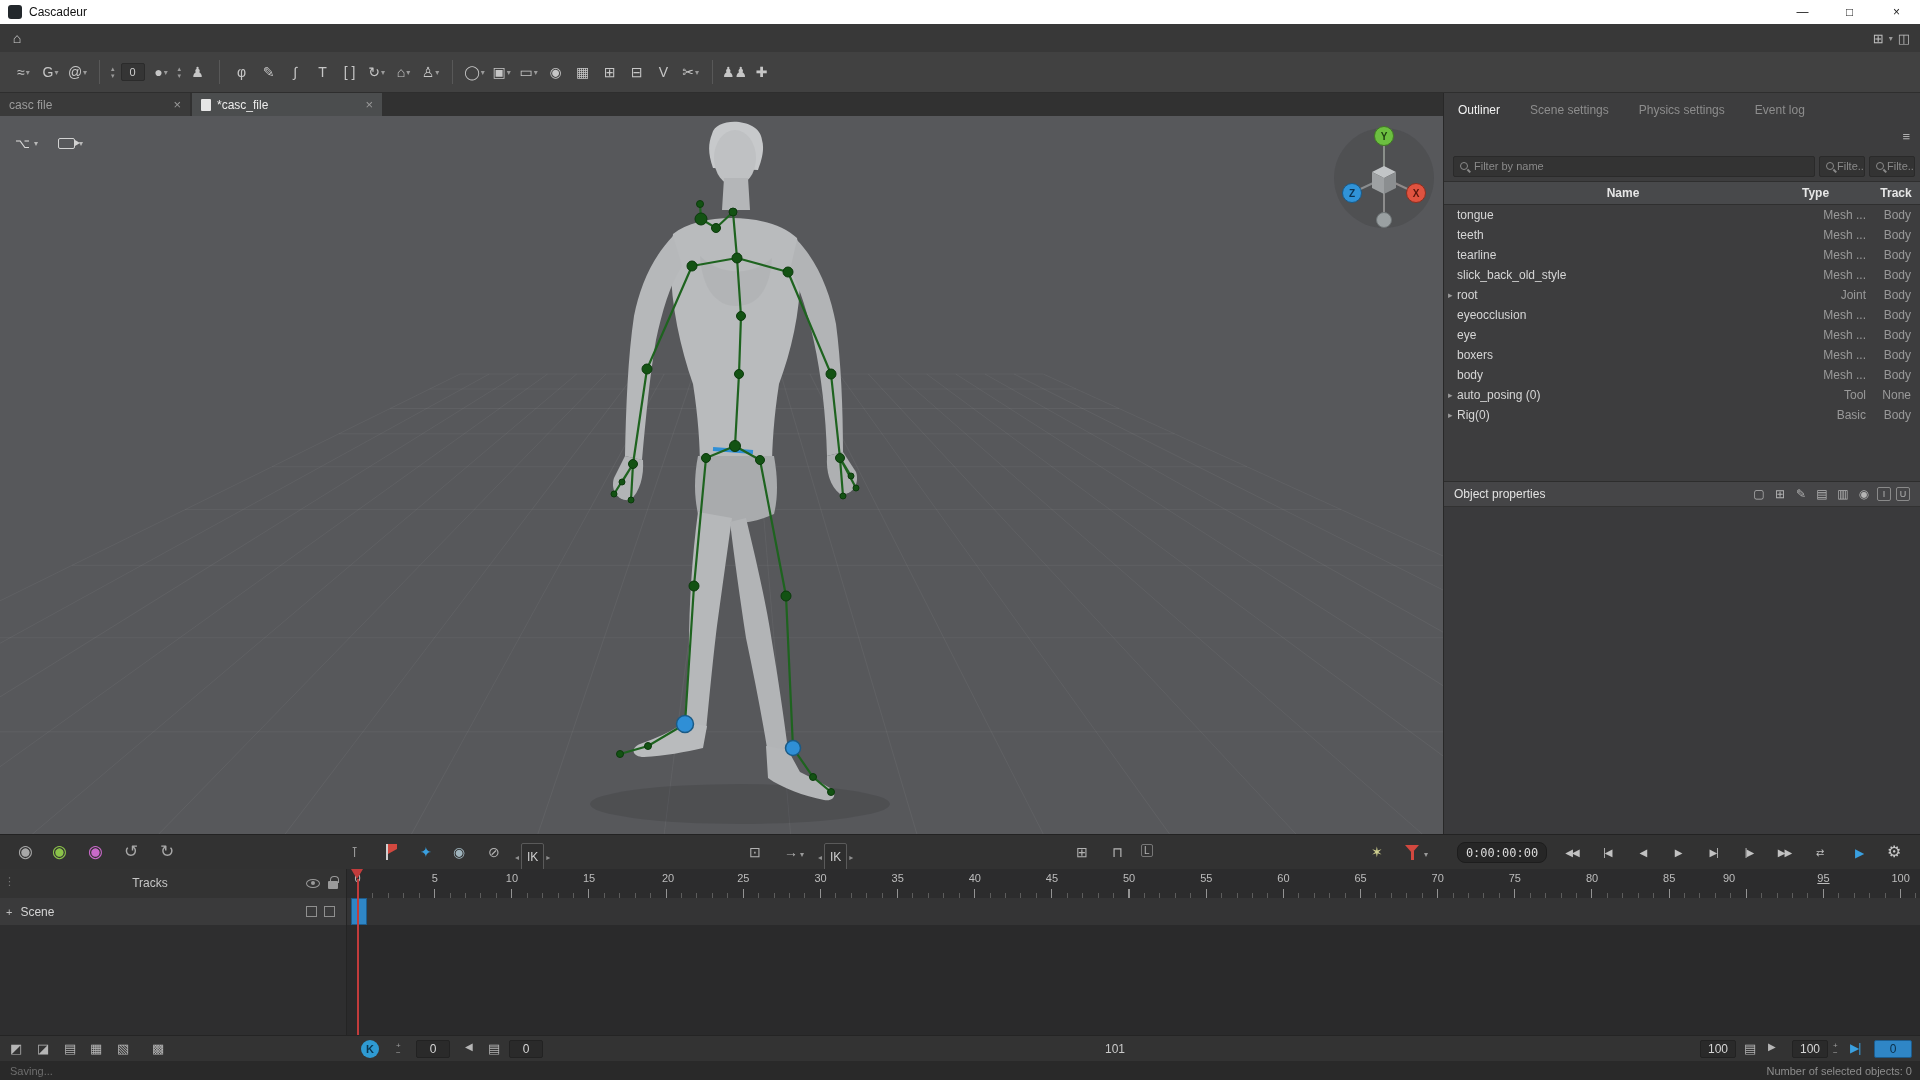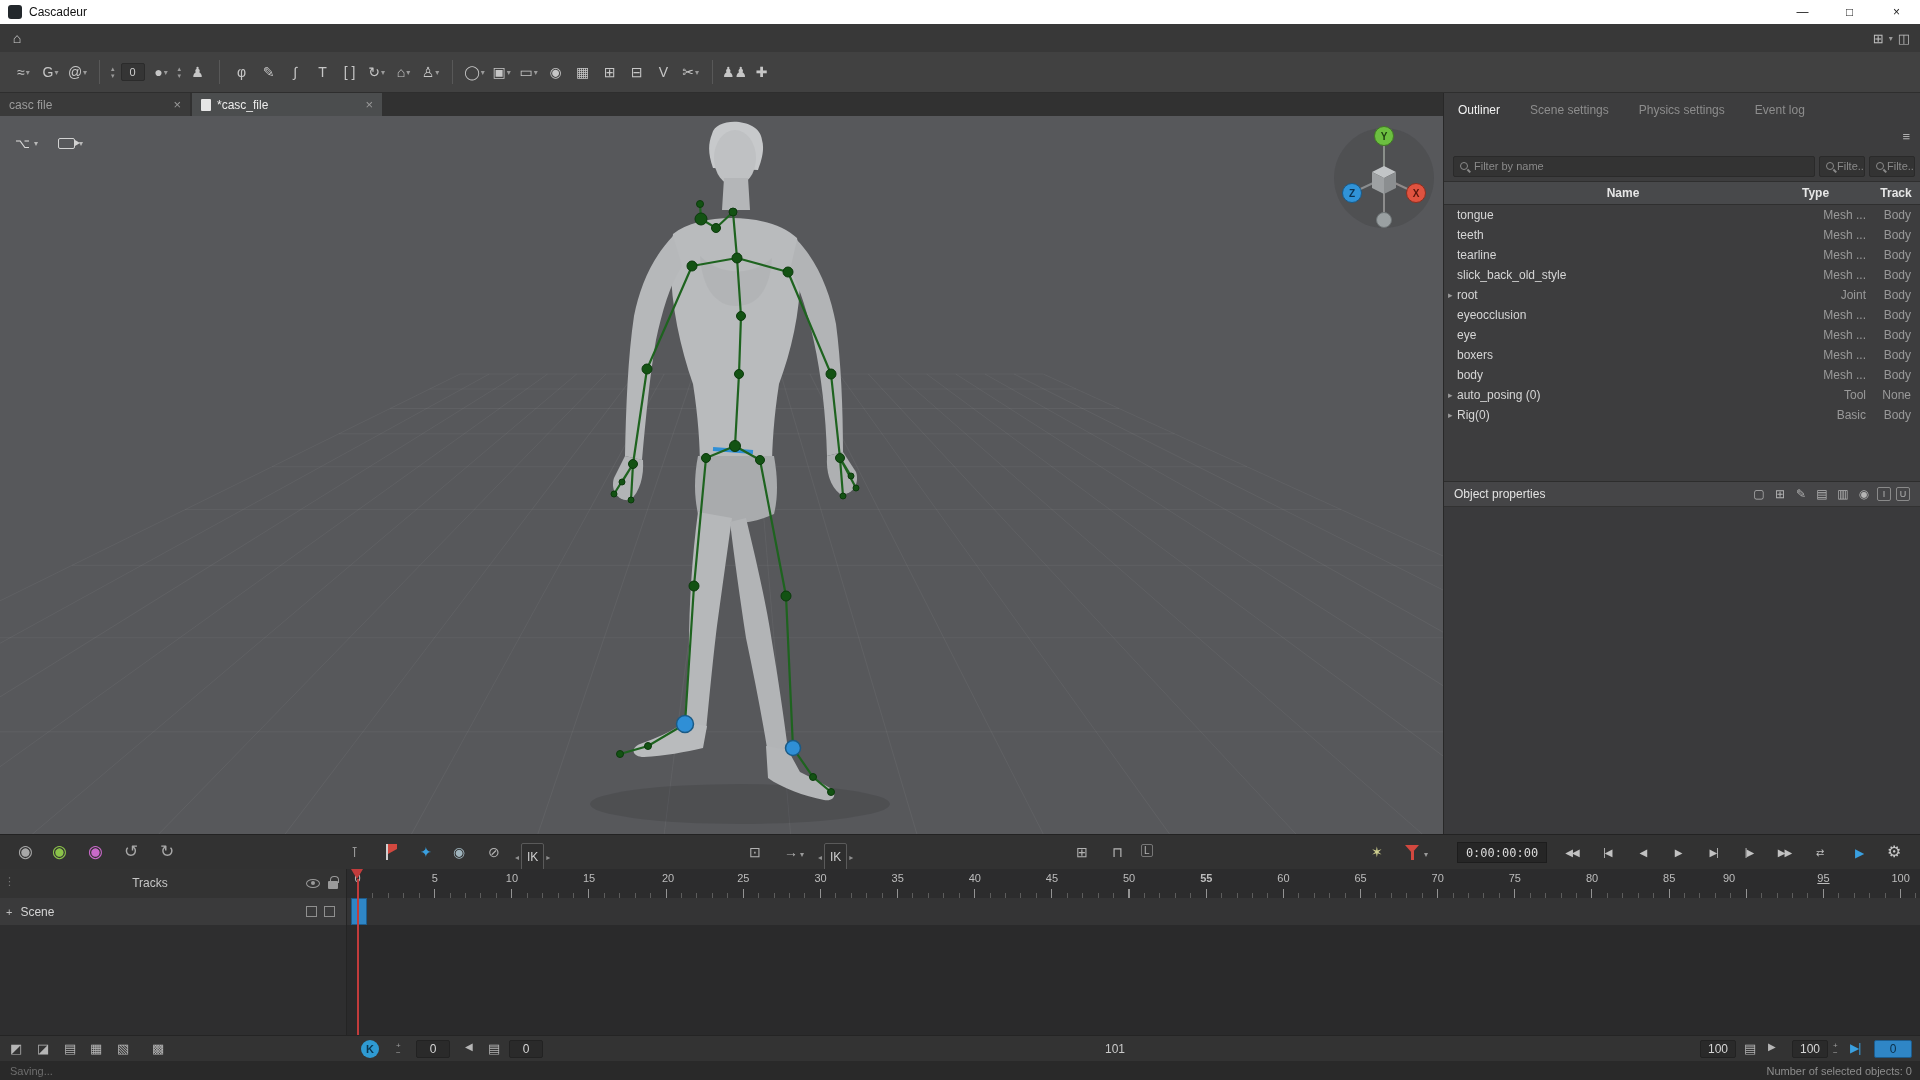--- a/index.html
+++ b/index.html
@@ -100,21 +100,21 @@
   .ik-caret{font-size:8px;color:#8f8f8f}
   .ik-box{height:28px;border:1px solid #5a5a5a;background:#2e2e2e;color:#cfcfcf;font-size:12px;
     display:flex;align-items:center;padding:0 5px;border-radius:2px}
   .flag-ico{position:absolute;top:9px;width:2px;height:16px;background:#d0d0d0}
   .flag-ico::after{content:"";position:absolute;left:2px;top:0;border-top:5px solid #d2483f;
     border-bottom:5px solid transparent;border-left:9px solid #d2483f}
   .funnel-ico{position:absolute;top:10px;width:0;height:0;border-left:7px solid transparent;
     border-right:7px solid transparent;border-top:8px solid #d2483f}
   .funnel-ico::after{content:"";position:absolute;left:-1.5px;top:-2px;width:3px;height:9px;background:#d2483f}
   .time-box{position:absolute;left:1457px;top:7px;width:90px;height:21px;background:#262626;
-    border:1px solid #1d1d1d;border-radius:0;color:#dadada;
+    border:1px solid #1d1d1d;border-radius:8px;color:#dadada;
     font:12px "DejaVu Sans Mono",monospace;display:flex;align-items:center;justify-content:center}
   .pb-btn{position:absolute;top:7px;width:32px;height:21px;display:flex;align-items:center;
     justify-content:center;color:#c2c2c2;font-size:10px;letter-spacing:-1px}
   .pb-btn.blue{color:#3aa0e0;font-size:12px}
   .pb-gear{position:absolute;top:7px;left:1887px;font-size:16px;color:#c8c8c8}
 
   
   #ruler-row{position:absolute;top:869px;left:0;right:0;height:29px}
   .tracks-panel{position:absolute;left:0;top:0;width:347px;height:100%;background:#333333;border-right:1px solid #242424}
   .drag-dots{position:absolute;left:4px;top:6px;color:#787878;font-size:11px}
@@ -590,21 +590,21 @@
           <span class="rlabel" style="left: 87.75px;">5</span>
           <span class="rlabel" style="left: 164.9px;">10</span>
           <span class="rlabel" style="left: 242.05px;">15</span>
           <span class="rlabel" style="left: 321px;">20</span>
           <span class="rlabel" style="left: 396.35px;">25</span>
           <span class="rlabel" style="left: 473.5px;">30</span>
           <span class="rlabel" style="left: 550.65px;">35</span>
           <span class="rlabel" style="left: 627.8px;">40</span>
           <span class="rlabel" style="left: 704.95px;">45</span>
           <span class="rlabel" style="left: 782.1px;">50</span>
-          <span class="rlabel" style="left: 859.25px; font-weight: bold;">55</span>
+          <span class="rlabel" style="left: 859.25px;">55</span>
           <span class="rlabel" style="left: 936.4px;">60</span>
           <span class="rlabel" style="left: 1013.55px;">65</span>
           <span class="rlabel" style="left: 1090.7px;">70</span>
           <span class="rlabel" style="left: 1167.85px;">75</span>
           <span class="rlabel" style="left: 1245px;">80</span>
           <span class="rlabel" style="left: 1322.15px;">85</span>
           <span class="rlabel" style="left: 1382px;">90</span>
           <span class="rlabel" style="left: 1476.45px; text-decoration: underline;">95</span>
           <span class="rlabel" style="left: 1553.6px;">100</span>
         </div>

